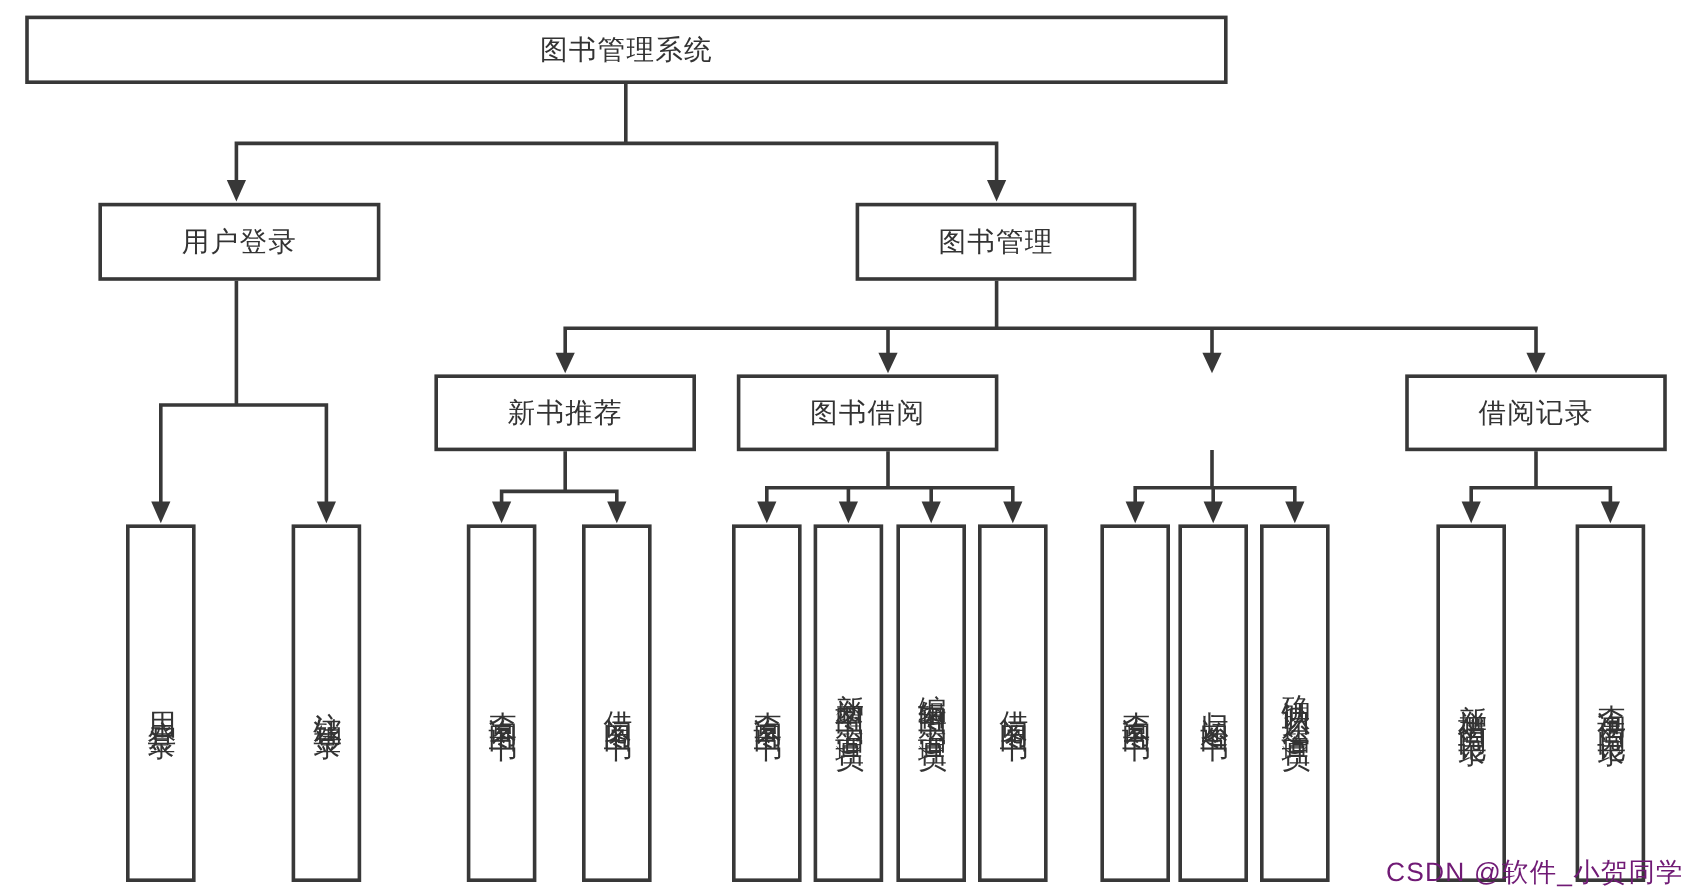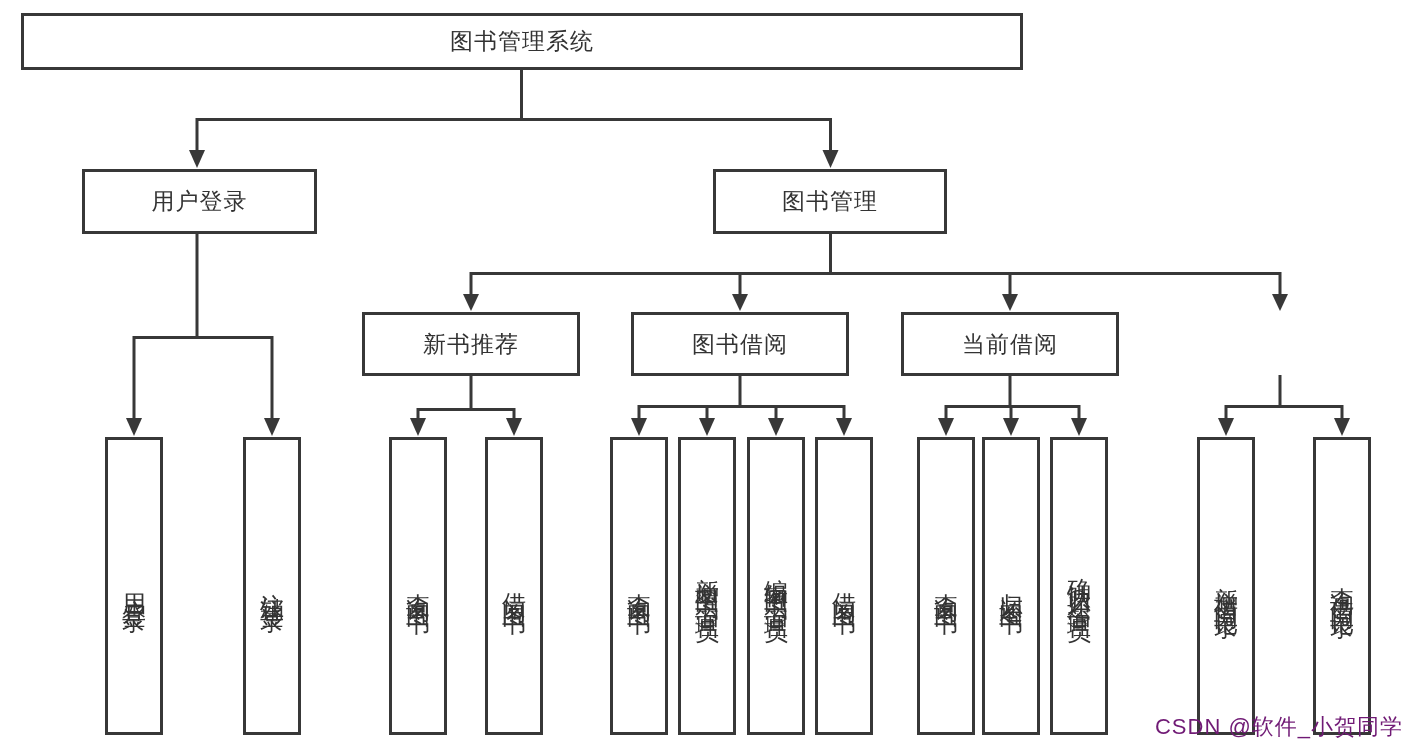--- a/index.html
+++ b/index.html
@@ -131,25 +131,25 @@
   <div class="hbox" style="left:82px; top:169px; width:235px; height:65px;">
     <span>用户登录</span>
   </div>
   <div class="hbox" style="left:362px; top:312px; width:218px; height:64px;">
     <span>新书推荐</span>
   </div>
 
   <div class="hbox" style="left:713px; top:169px; width:234px; height:65px;">
     <span>图书管理</span>
   </div>
-  <div class="hbox" style="left:631px; top:312px; width:218px; height:64px;">
+  <div class="hbox" style="left:614px; top:312px; width:218px; height:64px;">
     <span>图书借阅</span>
   </div>
-  <div class="hbox" style="left:901px; top:312px; width:218px; height:64px;">
-    <span>当前借阅</span>
+  <div class="hbox" style="left:1171px; top:312px; width:218px; height:64px;">
+    <span>借阅记录</span>
   </div>
 
   <div class="vbox" style="left:105px;">
     <span>用户登录</span>
   </div>
   <div class="vbox" style="left:243px;">
     <span>注销登录</span>
   </div>
   <div class="vbox" style="left:389px;">
     <span>查询图书</span>

